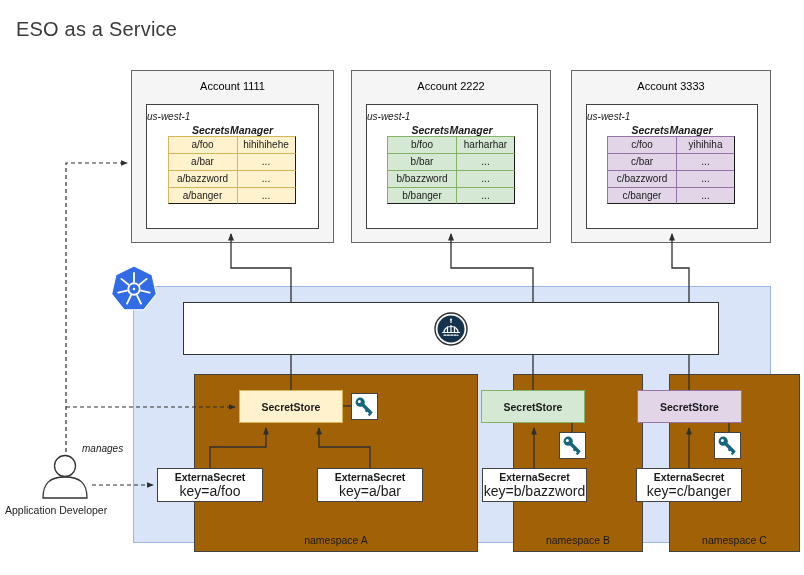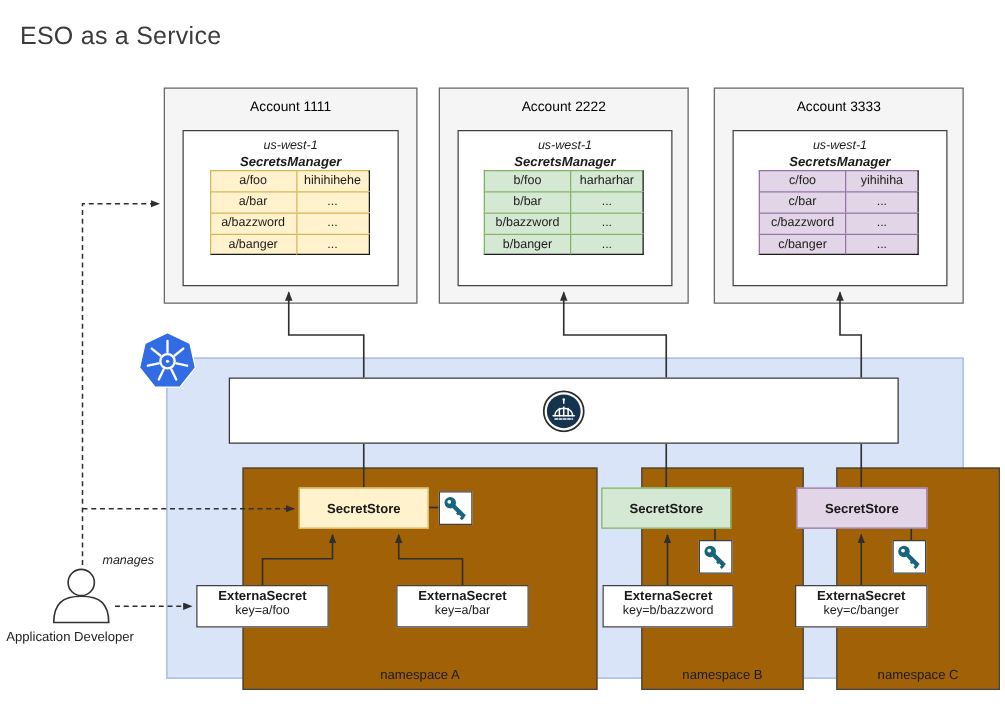--- a/index.html
+++ b/index.html
@@ -9,21 +9,21 @@
 
   .abs { position:absolute; }
 
   
   #page-title { left:16px; top:18px; font-size:20px; color:#3b3b3b; letter-spacing:0.2px; }
 
   
   .account { top:70px; height:173px; background:#F5F5F5; border:1px solid #666; z-index:1; }
   .account-label { margin-top:9px; text-align:center; font-size:11px; color:#000; }
   .region-box { position:absolute; left:14px; top:33px; height:125px; background:#fff; border:1px solid #424242; }
-  .region-label { margin-top:6px; text-align:center; font-style:italic; font-size:10px; }
+  .region-label { margin-top:6px; font-style:italic; font-size:10px; }
   .service-label { margin-top:2px; text-align:center; font-weight:bold; font-size:10.5px;font-style:italic; }
   .sm-table { display:grid; grid-template-columns:69px 59px; width:130px; margin:0 auto 0; }
   .sm-table .cell { height:17px; line-height:16px; font-size:10px; text-align:center;
                     border-left:1px solid; border-top:1px solid; overflow:hidden; }
   .sm-table .cell:nth-child(2n) { border-right:1px solid; }
   .sm-table .cell:nth-last-child(-n+2) { border-bottom:1px solid; }
   .tbl-yellow .cell { background:#FFF2CC; border-color:#D6B656; }
   .tbl-green  .cell { background:#D5E8D4; border-color:#82B366; }
   .tbl-purple .cell { background:#E1D5E7; border-color:#9673A6; }
 
@@ -48,21 +48,21 @@
   .store-yellow { background:#FFF2CC; border:1px solid #D6B656; }
   .store-green  { background:#D5E8D4; border:1px solid #82B366; }
   .store-purple { background:#E1D5E7; border:1px solid #9673A6; }
 
   
   .keybox { width:27px; height:27px; background:#fff; border:1px solid #424242; z-index:5; }
 
   
   .extsecret { top:468px; height:34px; background:#fff; border:1px solid #424242; z-index:5; text-align:center; }
   .es-title { margin-top:2px; font-weight:bold; font-size:10.5px; }
-  .es-key { font-size:10px; }
+  .es-key { font-size:14px; }
 
   
   #person { left:36px; top:448px; width:58px; height:54px; z-index:2; }
   #manages-label { left:82px; top:443px; font-style:italic; font-size:10px; color:#222; }
   #developer-label { left:5px; top:504px; width:124px; font-size:10.5px; color:#222; }
 </style>
 </head>
 <body>
 
 <div id="stage">

